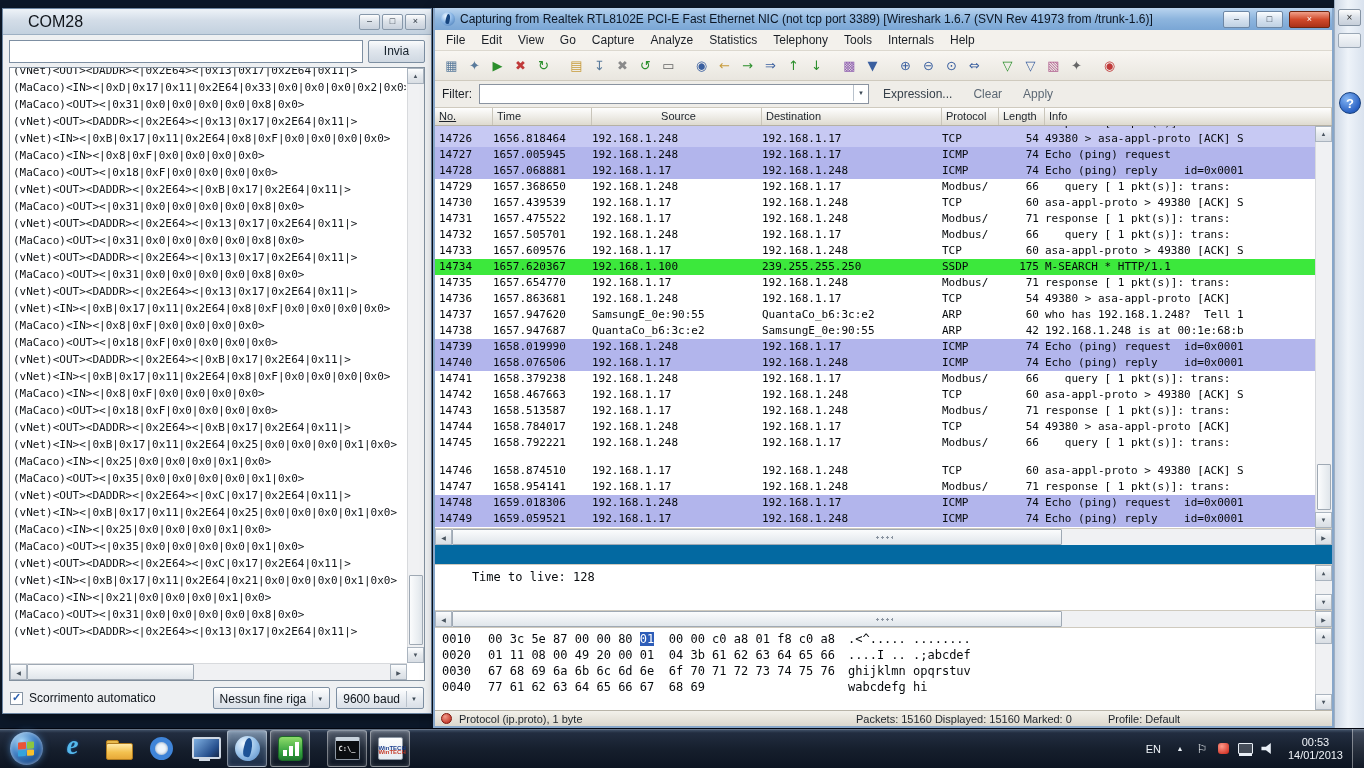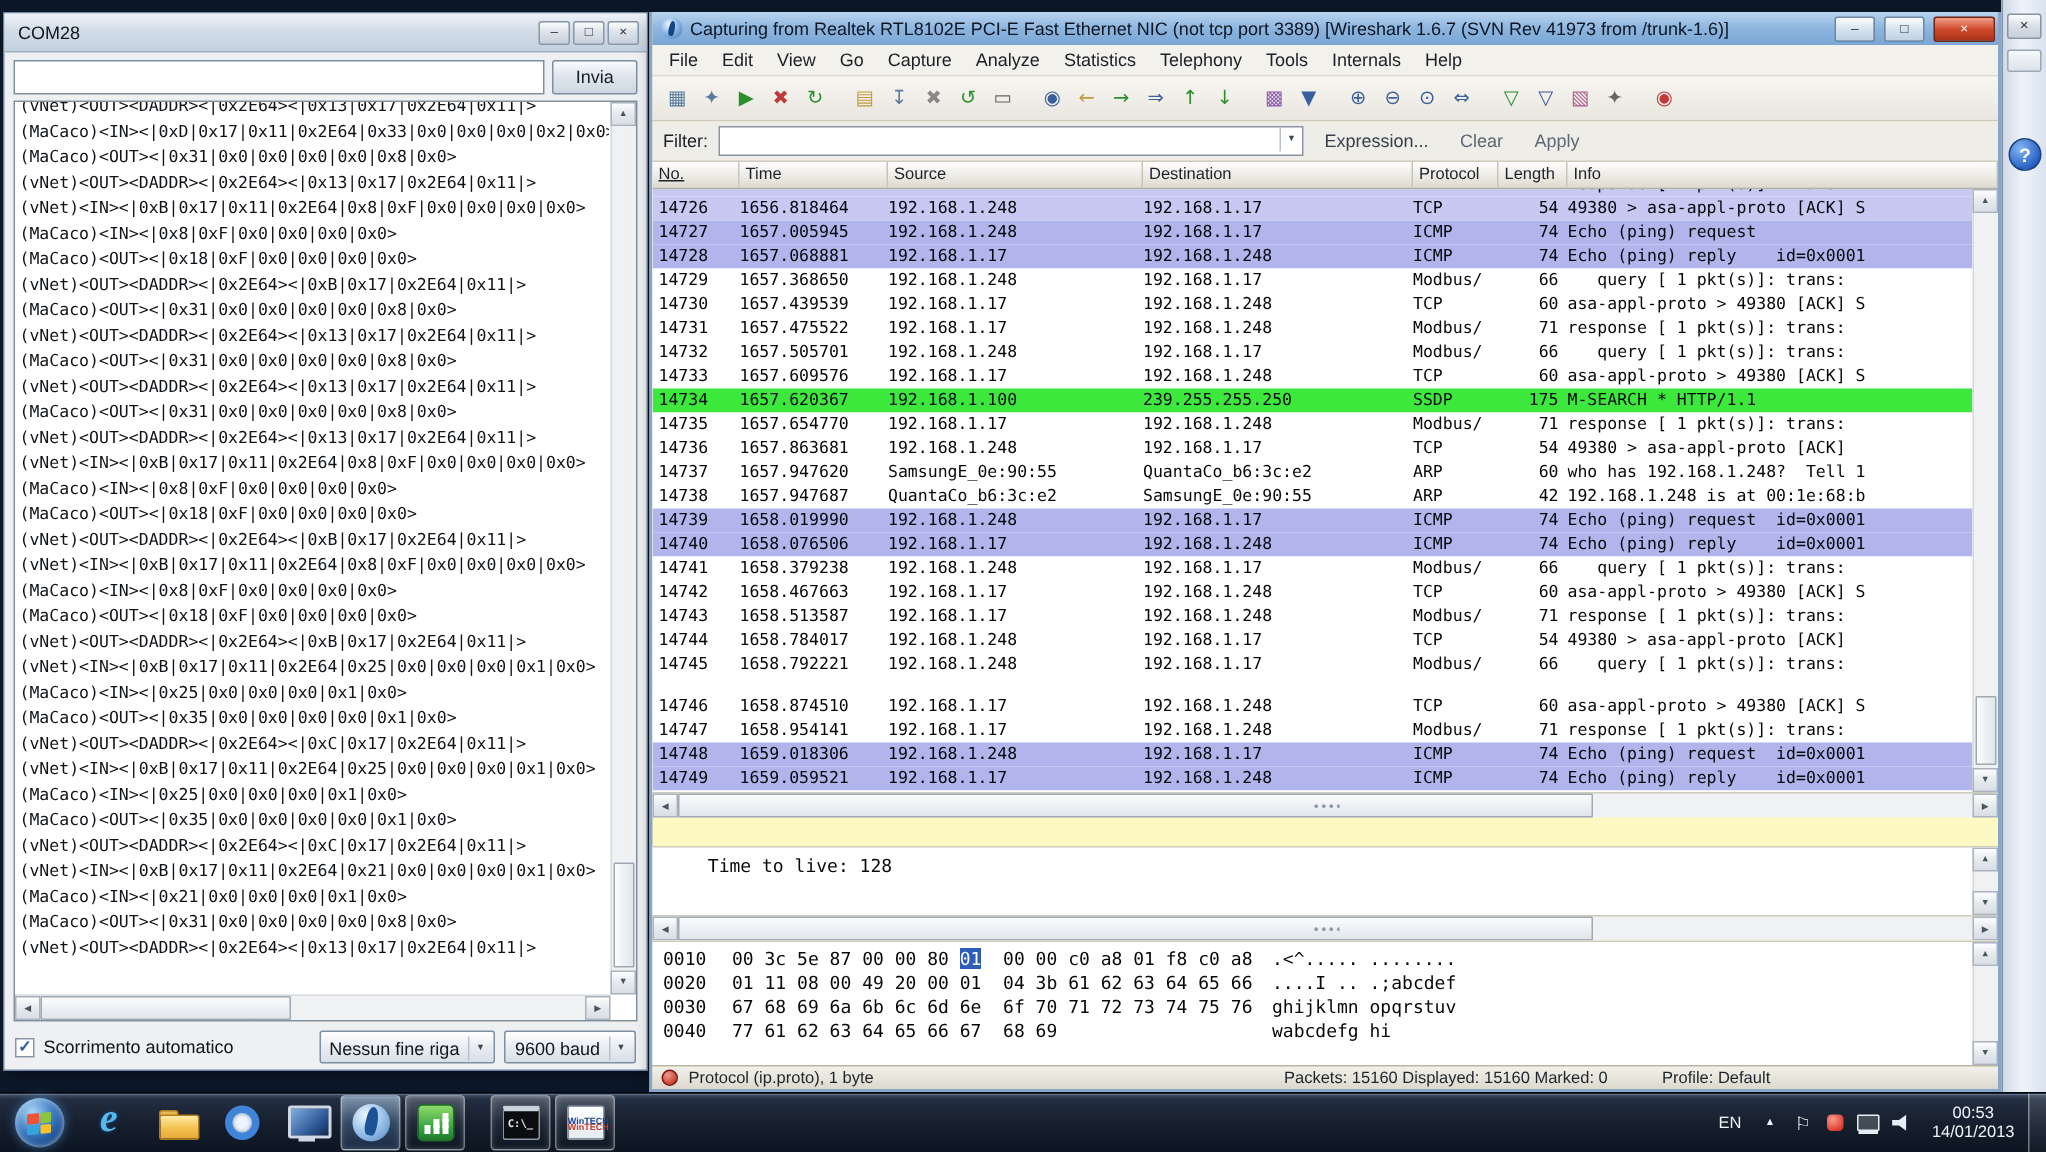--- a/index.html
+++ b/index.html
@@ -8,21 +8,21 @@
 
 
 .window{position:absolute;display:flex;flex-direction:column;}
 .winbtn{width:21px;height:16px;margin-left:2px;display:flex;align-items:center;justify-content:center;
   font-size:9px;line-height:1;color:#2b3540;background:linear-gradient(#fdfdfd,#dde3ea 45%,#c8d1dc);
   border:1px solid #8798aa;border-radius:2px;}
 
 
 #serialWin{left:2px;top:8px;width:430px;height:706px;background:#eef0f2;border:1px solid #6d86a2;box-shadow:3px 3px 9px rgba(0,0,0,.45);}
 .sm-titlebar{height:26px;flex:none;background:linear-gradient(#eef3f8,#d3dde8 45%,#c3d1df);display:flex;align-items:center;padding:0 5px 0 9px;border-bottom:1px solid #9db0c3;}
-.sm-title{flex:1;font-size:12px;color:#10151b;}
+.sm-title{flex:1;font-size:16px;color:#10151b;margin-left:16px;}
 .sm-sendrow{height:32px;flex:none;display:flex;align-items:center;gap:5px;padding:0 6px;}
 .sm-input{flex:1;height:23px;background:#fff;border:1px solid #7d8fa2;font:12px "Liberation Sans",sans-serif;padding:0 4px;}
 .sm-sendbtn{width:57px;height:23px;font-size:12px;color:#15202b;background:linear-gradient(#fafbfc,#e0e6ed 45%,#cfd8e2);border:1px solid #7d8fa2;border-radius:2px;}
 .sm-output{flex:1;margin:0 6px 2px;position:relative;background:#fff;border:1px solid #82909e;overflow:hidden;}
 .sm-lines{position:absolute;left:3px;top:-6px;right:18px;bottom:17px;overflow:hidden;font:11px/17px "DejaVu Sans Mono",monospace;color:#101418;}
 .serial-line{white-space:pre;}
 .sm-controls{height:30px;flex:none;display:flex;align-items:center;gap:6px;padding:0 7px;font-size:12px;color:#10151b;}
 .checkbox{width:13px;height:13px;flex:none;background:#fff;border:1px solid #8795a4;position:relative;}
 .checkbox::after{content:"✓";position:absolute;left:1px;top:-2px;font-size:11px;font-weight:bold;color:#2b5fae;}
 .ctrl-spacer{flex:1;}
@@ -39,21 +39,21 @@
 .ar-up{top:0;right:0;}.ar-up::before{content:"▲";}
 .ar-dn{bottom:0;right:0;}.ar-dn::before{content:"▼";}
 .ar-lf{left:0;top:0;}.ar-lf::before{content:"◀";}
 .ar-rt{right:0;top:0;}.ar-rt::before{content:"▶";}
 .sb-thumb{position:absolute;background:linear-gradient(90deg,#fbfcfd,#e0e6eb);border:1px solid #9fa9b4;border-radius:1px;}
 .sb-thumb.h{top:0;height:16px;background:linear-gradient(#fbfcfd,#e0e6eb);}
 .grip{position:absolute;left:calc(50% - 9px);top:6px;width:18px;height:5px;
   background:radial-gradient(circle,#8a94a0 1px,transparent 1.3px);background-size:5px 5px;}
 
 
-#wsWin{left:433px;top:8px;width:901px;height:720px;background:#fef9c3;border:2px solid #87a6c9;border-top:none;box-shadow:4px 4px 12px rgba(0,0,0,.5);}
+#wsWin{left:433px;top:8px;width:901px;height:720px;background:#0369a1;border:2px solid #87a6c9;border-top:none;box-shadow:4px 4px 12px rgba(0,0,0,.5);}
 .ws-titlebar{height:22px;flex:none;background:linear-gradient(#b9d4ef,#8db5de 50%,#7aa6d5);display:flex;align-items:center;gap:5px;padding:0 2px 0 6px;}
 .ws-appicon{width:14px;height:14px;border-radius:50%;background:radial-gradient(circle at 35% 30%,#eaf5fe,#8db9e8 45%,#3f72ae);position:relative;flex:none;}
 .ws-appicon::after{content:"";position:absolute;left:5px;top:2px;width:4px;height:10px;background:#16457f;border-radius:60% 100% 40% 60%;transform:rotate(14deg);}
 .ws-title{flex:1;font-size:12px;color:#0c1624;white-space:nowrap;overflow:hidden;}
 .ws-btn{width:27px;height:17px;margin-left:1px;display:flex;align-items:center;justify-content:center;font-size:9px;color:#23303d;
   background:linear-gradient(#fbfdff,#d6e2ef 50%,#bfd1e3);border:1px solid #6d87a5;border-radius:2px;}
 .ws-btn.close{width:41px;background:linear-gradient(#f0a08a,#d14a2b 50%,#a93118);color:#fff;border-color:#6f250f;}
 .ws-menubar{height:21px;flex:none;background:#f3f1ec;display:flex;align-items:center;padding-left:3px;border-bottom:1px solid #dcd8cf;font-size:12px;color:#1a1f26;}
 .menu-item{padding:2px 8px;}
 .ws-toolbar{height:30px;flex:none;background:linear-gradient(#f8f6f2,#e9e6df);display:flex;align-items:center;padding:0 5px;border-bottom:1px solid #cfcabe;}
@@ -64,21 +64,21 @@
 .filter-combo{width:390px;height:20px;background:#fff;border:1px solid #8a93a0;display:flex;align-items:stretch;}
 .filter-input{flex:1;border:none;outline:none;font:12px "Liberation Sans",sans-serif;padding:0 3px;background:transparent;}
 .filter-btn{padding:2px 7px;color:#5c6874;}
 .filter-btn.expr{color:#353f49;}
 
 
 .ws-packets{flex:1;position:relative;background:#fff;overflow:hidden;display:flex;flex-direction:column;}
 .pl-header{height:18px;flex:none;display:flex;background:linear-gradient(#fefefe,#edebe5 55%,#dedacf);border-bottom:1px solid #b5b1a5;font-size:11px;color:#1c222a;}
 .pl-h{border-right:1px solid #c9c5ba;padding:2px 0 0 4px;white-space:nowrap;overflow:hidden;flex:none;}
 .pl-h.flexcol{flex:1;}
-.pl-h:nth-child(1){width:58px;text-decoration:underline;}.pl-h:nth-child(2){width:99px;}.pl-h:nth-child(3){width:170px;}
+.pl-h:nth-child(1){width:58px;text-decoration:underline;}.pl-h:nth-child(2){width:99px;}.pl-h:nth-child(3){width:170px;text-align:center;}
 .pl-h:nth-child(4){width:180px;}.pl-h:nth-child(5){width:57px;}.pl-h:nth-child(6){width:46px;}
 .pl-body{flex:1;overflow:hidden;font:11px/16px "DejaVu Sans Mono",monospace;color:#06090c;padding-right:17px;}
 .pkt-row{display:flex;height:16px;overflow:hidden;}
 .pkt-row.partial{height:5px;}
 .pkt-row.partial .pc{margin-top:-11px;}
 .pc{white-space:pre;overflow:hidden;flex:none;}
 .pc-no{width:58px;padding-left:4px;}.pc-time{width:99px;}.pc-src{width:170px;}.pc-dst{width:180px;}
 .pc-proto{width:57px;}.pc-len{width:46px;text-align:right;padding-right:6px;}.pc-info{flex:1;}
 .pl-vscroll{position:absolute;top:18px;right:0;bottom:0;width:17px;background:#f0f1f3;border-left:1px solid #d8dadd;}
 .pl-vscroll .thumb{left:1px;right:1px;bottom:18px;height:46px;}

